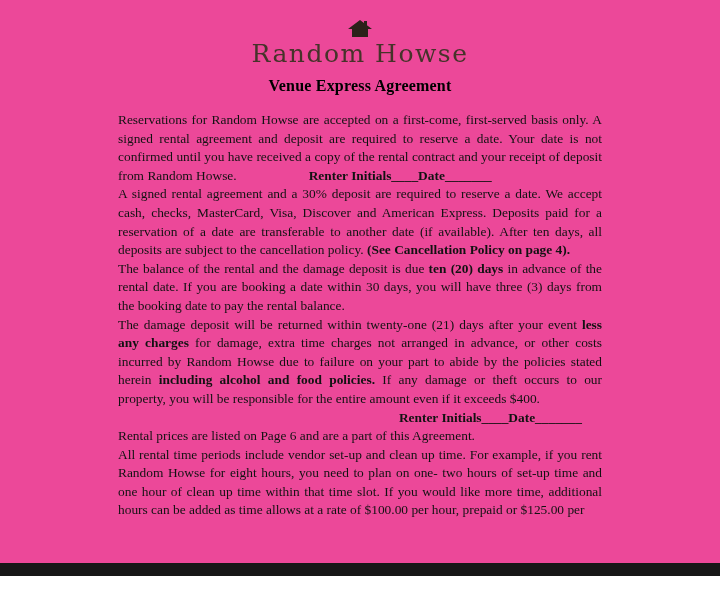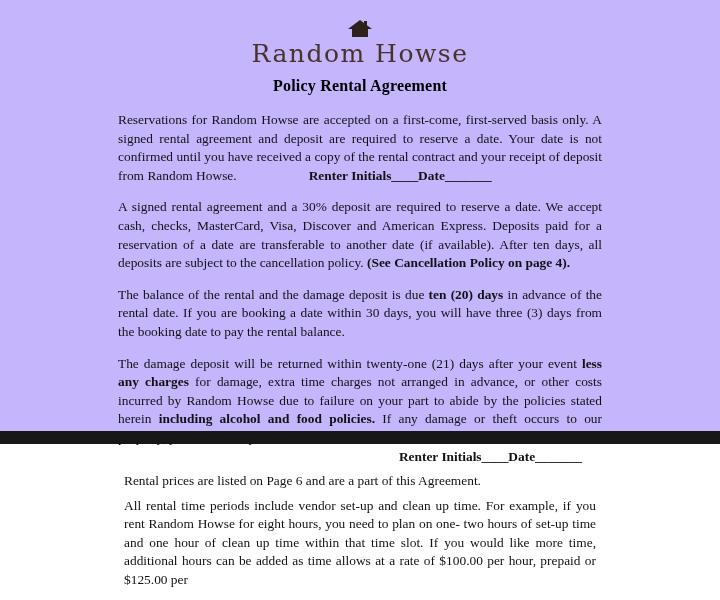--- a/index.html
+++ b/index.html
@@ -7,22 +7,22 @@
   body {
     background: #ffffff;
     font-family: "Liberation Serif", serif;
     color: #121212;
     overflow: hidden;
     position: relative;
   }
   .page {
     position: relative;
     width: 720px;
-    height: 444px;
-    background: #c4b5fd;
+    height: 576px;
+    background: #ec4899;
   }
   .logo {
     text-align: center;
     padding-top: 20px;
   }
   .logo-icon svg { display: block; margin: 0 auto; }
   .logo-text {
     margin-top: 1px;
     font-family: "DejaVu Serif", serif;
     font-size: 25px;
@@ -38,29 +38,29 @@
     color: #000;
   }
   .content {
     width: 484px;
     margin: 16px 0 0 118px;
     font-size: 13.4px;
     line-height: 18.6px;
     text-align: justify;
   }
   .heading { font-weight: bold; }
-  .para { margin-top: 13px; }
+  .para { }
   .b { font-weight: bold; }
   .tab { display: inline-block; width: 72px; }
   .initials-line {
     font-weight: bold;
     text-align: right;
     padding-right: 20px;
   }
-  .line { margin: 6px; }
+  .line { margin: 0; }
   .footer-bar {
     position: absolute;
     left: 0;
     bottom: 0;
     width: 720px;
     height: 13px;
     background: #171717;
   }
 </style>
 </head>
@@ -70,21 +70,21 @@
 
   <header class="logo">
     <span class="logo-icon">
       <svg width="26" height="18" viewBox="0 0 26 18" aria-hidden="true">
         <path d="M17 1 h3 v5 h-3 z M13 0 L25 9 H1 Z M5 9 h16 v8 H5 z" fill="#2d211a"></path>
       </svg>
     </span>
     <div class="logo-text">Random Howse</div>
   </header>
 
-  <h1 class="doc-title">Policy Rental Agreement</h1>
+  <h1 class="doc-title">Venue Express Agreement</h1>
 
   <main class="content">
 
     <p class="para"><span>Reservations for Random Howse are accepted on a first-come, first-served basis only. A signed rental agreement and deposit are required to reserve a date. Your date is not confirmed until you have received a copy of the rental contract and your receipt of deposit from Random Howse.</span><span class="tab"></span><span class="b">Renter Initials____Date_______</span></p>
 
     <p class="para"><span>A signed rental agreement and a 30% deposit are required to reserve a date. We accept cash, checks, MasterCard, Visa, Discover and American Express. Deposits paid for a reservation of a date are transferable to another date (if available). After ten days, all deposits are subject to the cancellation policy. </span><span class="b">(See Cancellation Policy on page 4).</span></p>
 
     <p class="para"><span>The balance of the rental and the damage deposit is due </span><span class="b">ten (20) days</span><span> in advance of the rental date. If you are booking a date within 30 days, you will have three (3) days from the booking date to pay the rental balance.</span></p>
 
     <p class="para"><span>The damage deposit will be returned within twenty-one (21) days after your event </span><span class="b">less any charges</span><span> for damage, extra time charges not arranged in advance, or other costs incurred by Random Howse due to failure on your part to abide by the policies stated herein </span><span class="b">including alcohol and food policies.</span><span> If any damage or theft occurs to our property, you will be responsible for the entire amount even if it exceeds $400.</span></p>

